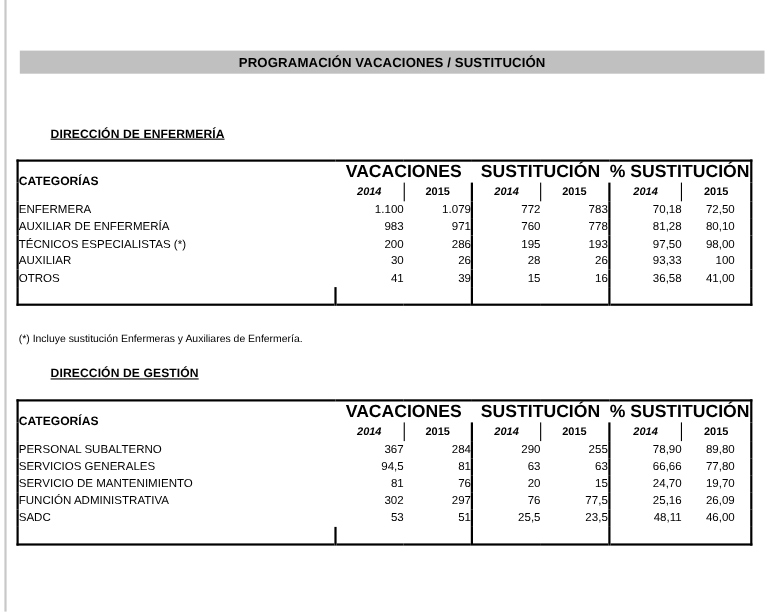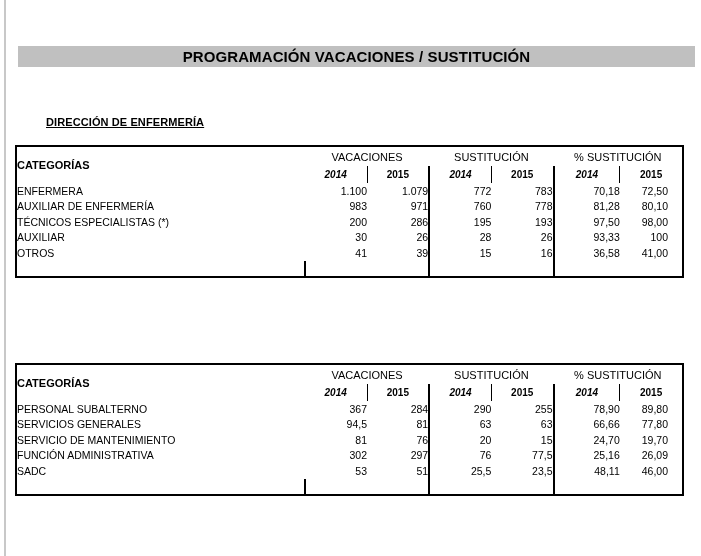--- a/index.html
+++ b/index.html
@@ -49,21 +49,21 @@
 
   .banner {
     position: absolute;
     left: 18px;
     width: 677px;
     height: 21px;
     background: #c0c0c0;
     display: flex;
     align-items: center;
     justify-content: center;
-    font-size: 15px;
+    font-size: 12px;
     font-weight: bold;
     letter-spacing: 0.1px;
   }
   .banner-1 { top: 46px; }
   .banner-2 { top: 80px; }
 
   .section-title {
     position: absolute;
     left: 15px;
     font-size: 11px;
@@ -113,22 +113,22 @@
     vertical-align: middle;
     font-weight: bold;
     font-size: 11px;
     padding-left: 4px;
     border-right: 2px solid #000000;
     border-bottom: 2px solid #000000;
   }
   .hdr-group {
     text-align: center;
     vertical-align: middle;
-    font-weight: normal;
-    font-size: 11px;
+    font-weight: bold;
+    font-size: 16px;
     height: 20px;
     border-bottom: 1px solid #000000;
     border-right: 2px solid #000000;
   }
   .hdr-group.last { border-right: none; }
 
   .hdr-year {
     text-align: center;
     vertical-align: middle;
     font-weight: bold;
@@ -254,21 +254,23 @@
         <td class="num-cell"></td>
         <td class="num-cell grp-end"></td>
         <td class="num-cell"></td>
         <td class="num-cell grp-end"></td>
         <td class="num-cell"></td>
         <td class="num-cell"></td>
       </tr>
     </tbody>
   </table>
 
-
+  <div class="footnote">(*) Incluye sustitución Enfermeras y Auxiliares de Enfermería.</div>
+
+  <div class="section-title section-title-2">DIRECCIÓN DE GESTIÓN</div>
 
   <table class="data-table table-2">
     <colgroup>
       <col style="width:288px">
       <col style="width:62px">
       <col style="width:62px">
       <col style="width:62px">
       <col style="width:62px">
       <col style="width:66px">
       <col style="width:63px">

